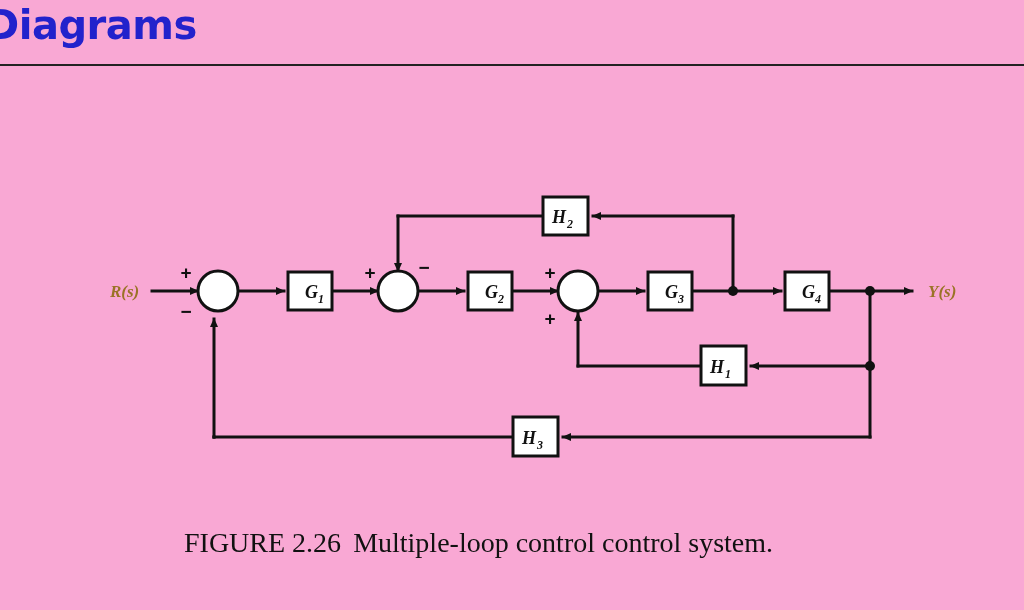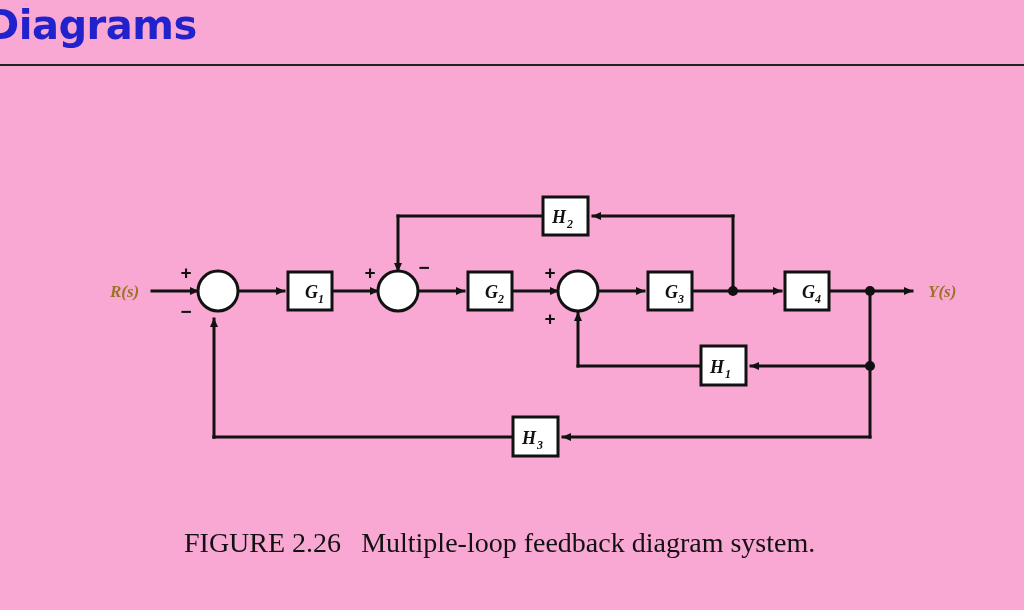--- a/index.html
+++ b/index.html
@@ -57,21 +57,21 @@
   #figure-caption {
     position: absolute;
     left: 184px;
     top: 525px;
     width: 760px;
     font-family: "Liberation Serif", serif;
     font-size: 28px;
     line-height: 36px;
     color: #111111;
   }
-  #figure-caption .cap-num { margin-right: 20px; }
+  #figure-caption .cap-num { margin-right: 12px; }
 
   
   #diagram {
     position: absolute;
     left: 0;
     top: 0;
     width: 1024px;
     height: 610px;
   }
   #diagram svg { display: block; }
@@ -217,16 +217,16 @@
       <text class="block-label" x="522" y="444">H</text>
       <text class="block-sub" x="537" y="449">3</text>
 
       <text class="io-label" x="110" y="297">R(s)</text>
       <text class="io-label" x="928" y="297">Y(s)</text>
 
     </svg>
   </div>
 
   <div id="figure-caption">
-    <span class="cap-num">FIGURE 2.26</span><span>Multiple-loop feedback diagram system.</span>
+    <span class="cap-num">FIGURE 2.26</span><span>Multiple-loop control control system.</span>
   </div>
 
 </div>
 
 </body></html>

